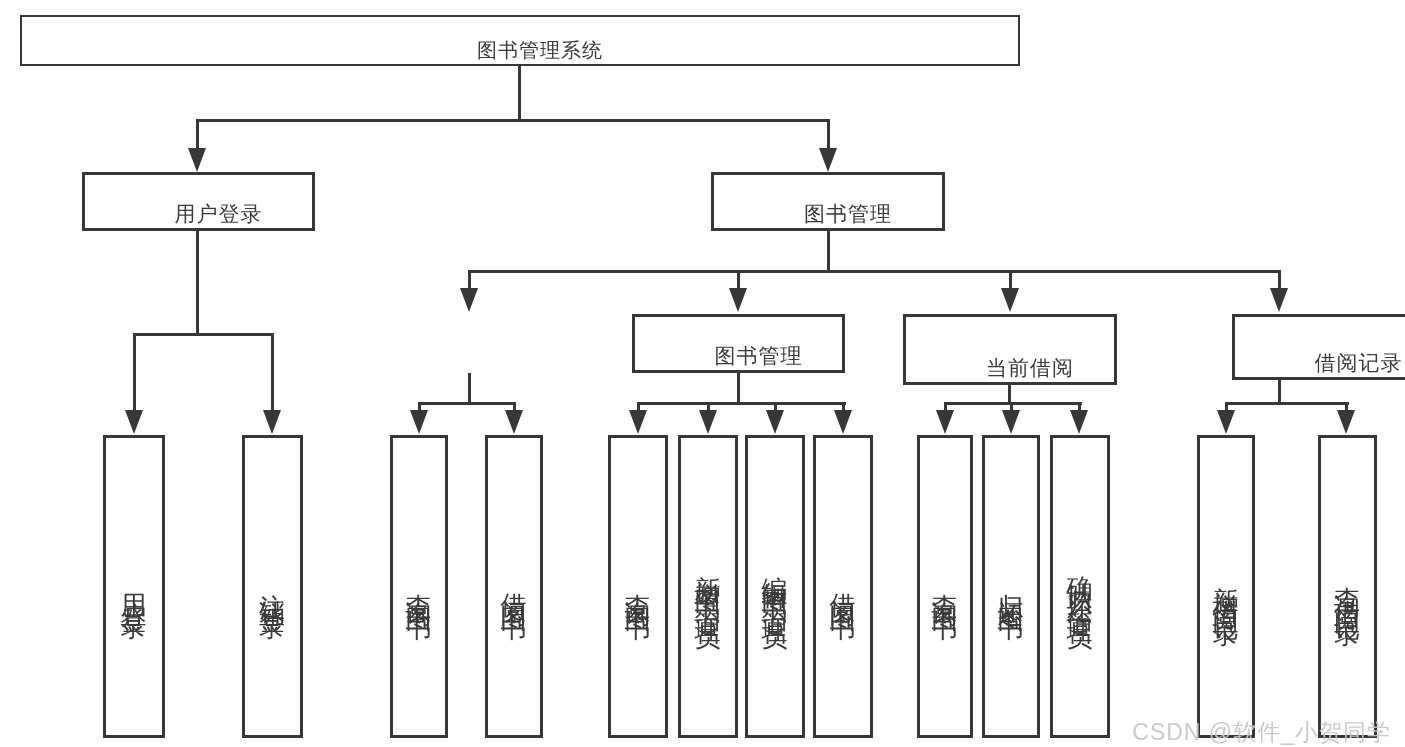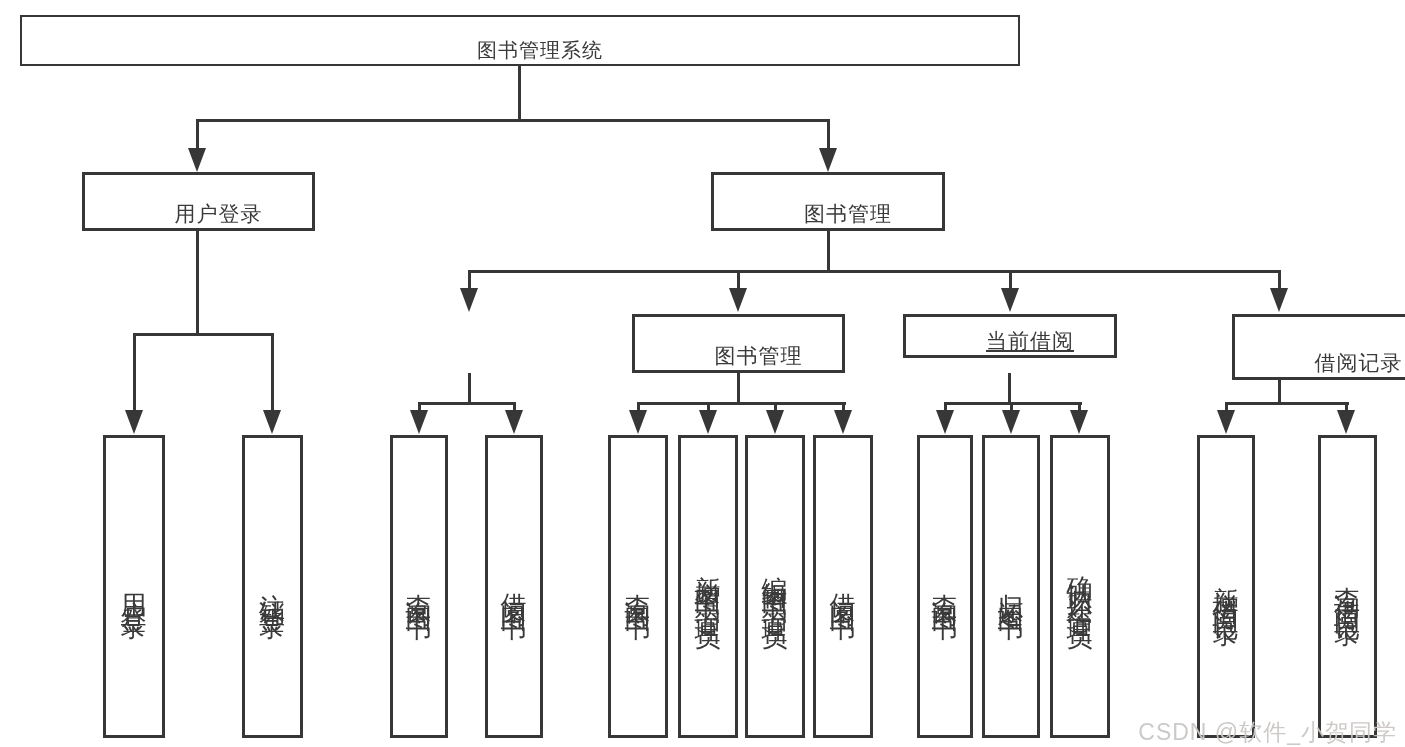--- a/index.html
+++ b/index.html
@@ -34,21 +34,21 @@
   }
 
   .line { position: absolute; background: #373737; z-index: 1; }
   .arrow {
     position: absolute; width: 0; height: 0; z-index: 1;
     border-left: 9px solid transparent; border-right: 9px solid transparent;
     border-top: 24px solid #373737;
   }
 
   .watermark {
-    position: absolute; right: 8px; top: 717px; z-index: 10;
+    position: absolute; right: 14px; top: 717px; z-index: 10;
     font-size: 23px; color: rgba(201, 198, 196, 0.95); letter-spacing: 1px;
     white-space: nowrap;
   }
 </style>
 </head>
 <body>
 
 <div class="stage">
 
   <div class="box root" style="left:20px; top:15px; width:1000px; height:51px;">
@@ -83,21 +83,21 @@
   <div class="line" style="left:737px; top:270px; width:3px; height:18px;"></div>
   <div class="arrow" style="left:729px; top:288px;"></div>
   <div class="line" style="left:1009px; top:270px; width:3px; height:18px;"></div>
   <div class="arrow" style="left:1001px; top:288px;"></div>
   <div class="line" style="left:1278px; top:270px; width:3px; height:18px;"></div>
   <div class="arrow" style="left:1270px; top:288px;"></div>
 
   <div class="box" style="left:632px; top:314px; width:213px; height:59px;">
     <span>图书管理</span>
   </div>
-  <div class="box" style="left:903px; top:314px; width:214px; height:44px;text-decoration:underline;">
+  <div class="box" style="left:903px; top:314px; width:214px; height:71px;">
     <span>当前借阅</span>
   </div>
   <div class="box" style="left:1232px; top:314px; width:213px; height:66px;font-family:Liberation Mono, monospace;">
     <span>借阅记录</span>
   </div>
 
   <div class="line" style="left:468px; top:373px; width:3px; height:32px;"></div>
   <div class="line" style="left:418px; top:402px; width:98px; height:3px;"></div>
   <div class="line" style="left:418px; top:402px; width:3px; height:8px;"></div>
   <div class="arrow" style="left:410px; top:410px;"></div>

